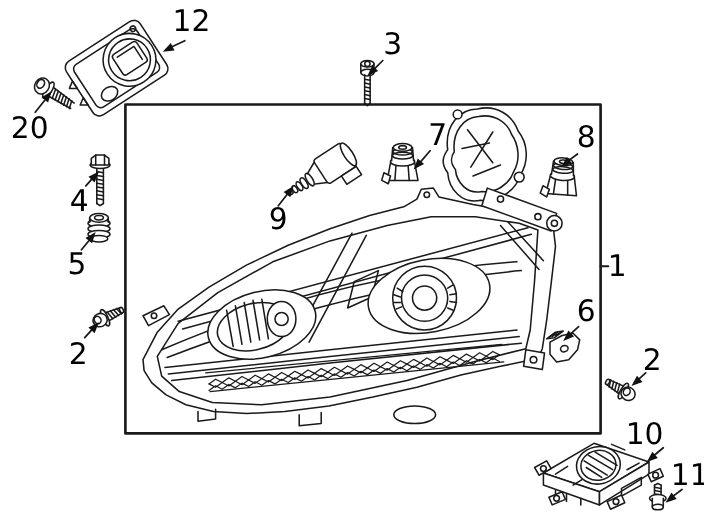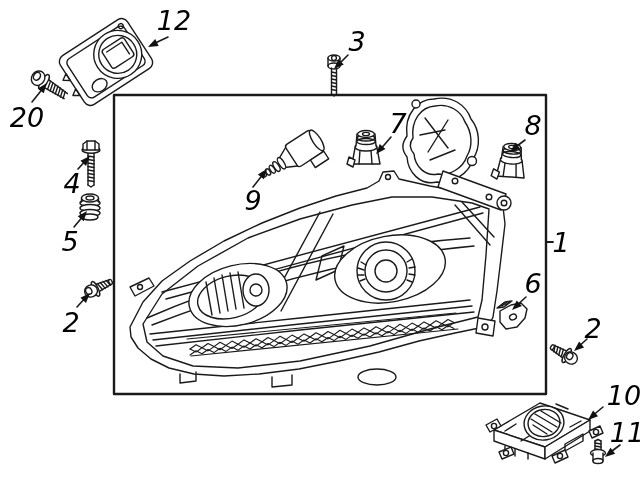--- a/index.html
+++ b/index.html
@@ -1,19 +1,18 @@
 <!DOCTYPE html>
 <html><head>
 <meta charset="utf-8">
 <style>
   html,body{margin:0;padding:0;background:#fff;}
   .stage{
     position:relative;width:640px;height:480px;background:#fff;overflow:hidden;
     font-family:"DejaVu Sans","Liberation Sans",sans-serif;
-    font-style:italic;
   }
   .stage svg{position:absolute;left:0;top:0;}
   .callout{
     position:absolute;transform:translate(-50%,-50%);
     font-size:27px;line-height:1;color:#000;white-space:nowrap;
     user-select:none;
   }
 </style>
 </head>
 <body>
@@ -328,16 +327,16 @@
 <div class="callout" style="left:357px;top:41px;">3</div>
 <div class="callout" style="left:72px;top:183px;">4</div>
 <div class="callout" style="left:70px;top:241px;">5</div>
 <div class="callout" style="left:71px;top:322px;">2</div>
 <div class="callout" style="left:253px;top:200px;">9</div>
 <div class="callout" style="left:398px;top:123px;">7</div>
 <div class="callout" style="left:533px;top:125px;">8</div>
 <div class="callout" style="left:561px;top:242px;">1</div>
 <div class="callout" style="left:533px;top:283px;">6</div>
 <div class="callout" style="left:593px;top:328px;">2</div>
-<div class="callout" style="left:624px;top:395px;">10</div>
+<div class="callout" style="left:586px;top:395px;">10</div>
 <div class="callout" style="left:627px;top:432px;">11</div>
 
 </div>
 
 </body></html>

